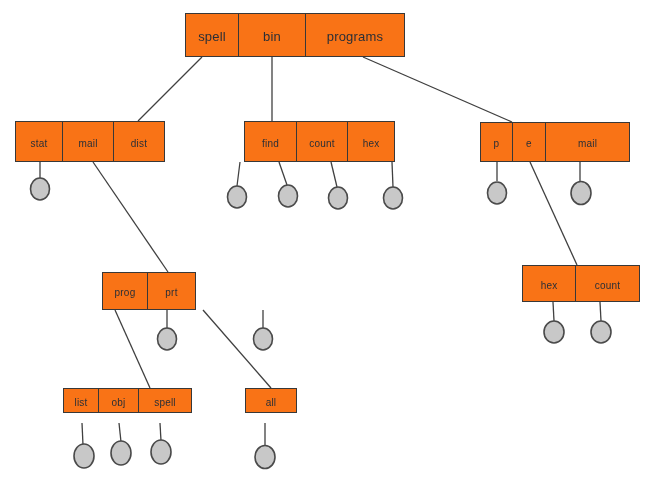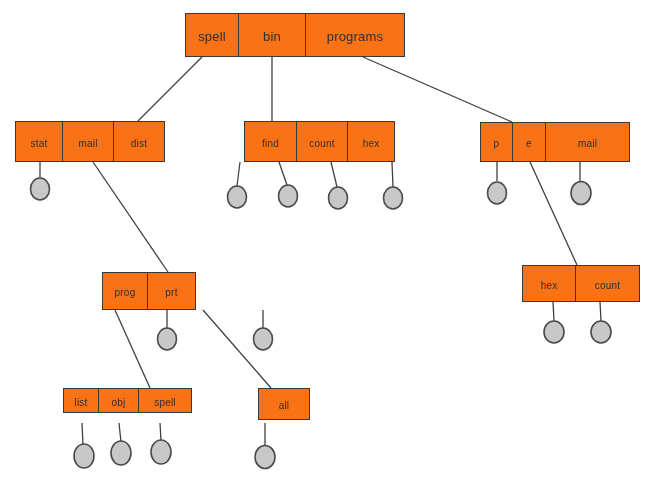--- a/index.html
+++ b/index.html
@@ -164,19 +164,19 @@
         <span>list</span>
       </div>
     <div class="cell" style="width:40px">
         <span>obj</span>
       </div>
     <div class="cell" style="width:52px">
         <span>spell</span>
       </div>
   </div>
 
-  <div class="node" style="left:258px; top:388px; height:32px;">
+  <div class="node" style="left:245px; top:388px; height:25px;">
     <div class="cell" style="width:50px">
         <span>all</span>
       </div>
   </div>
 
 </div>
 
 </body></html>

